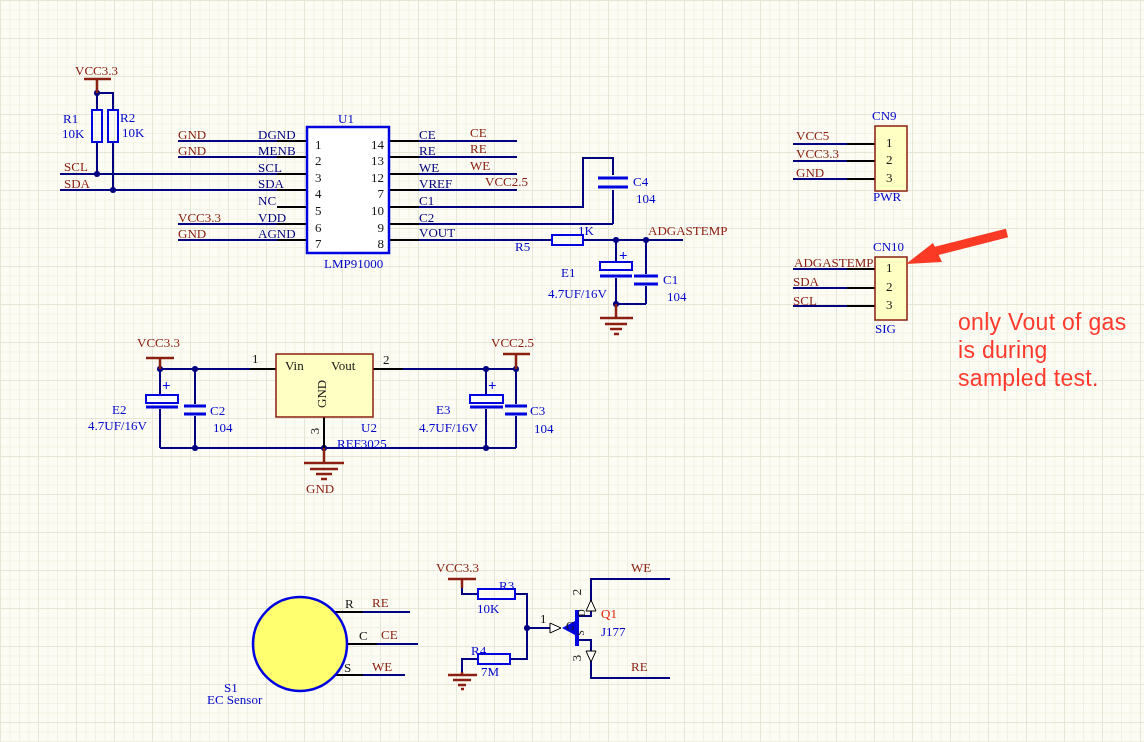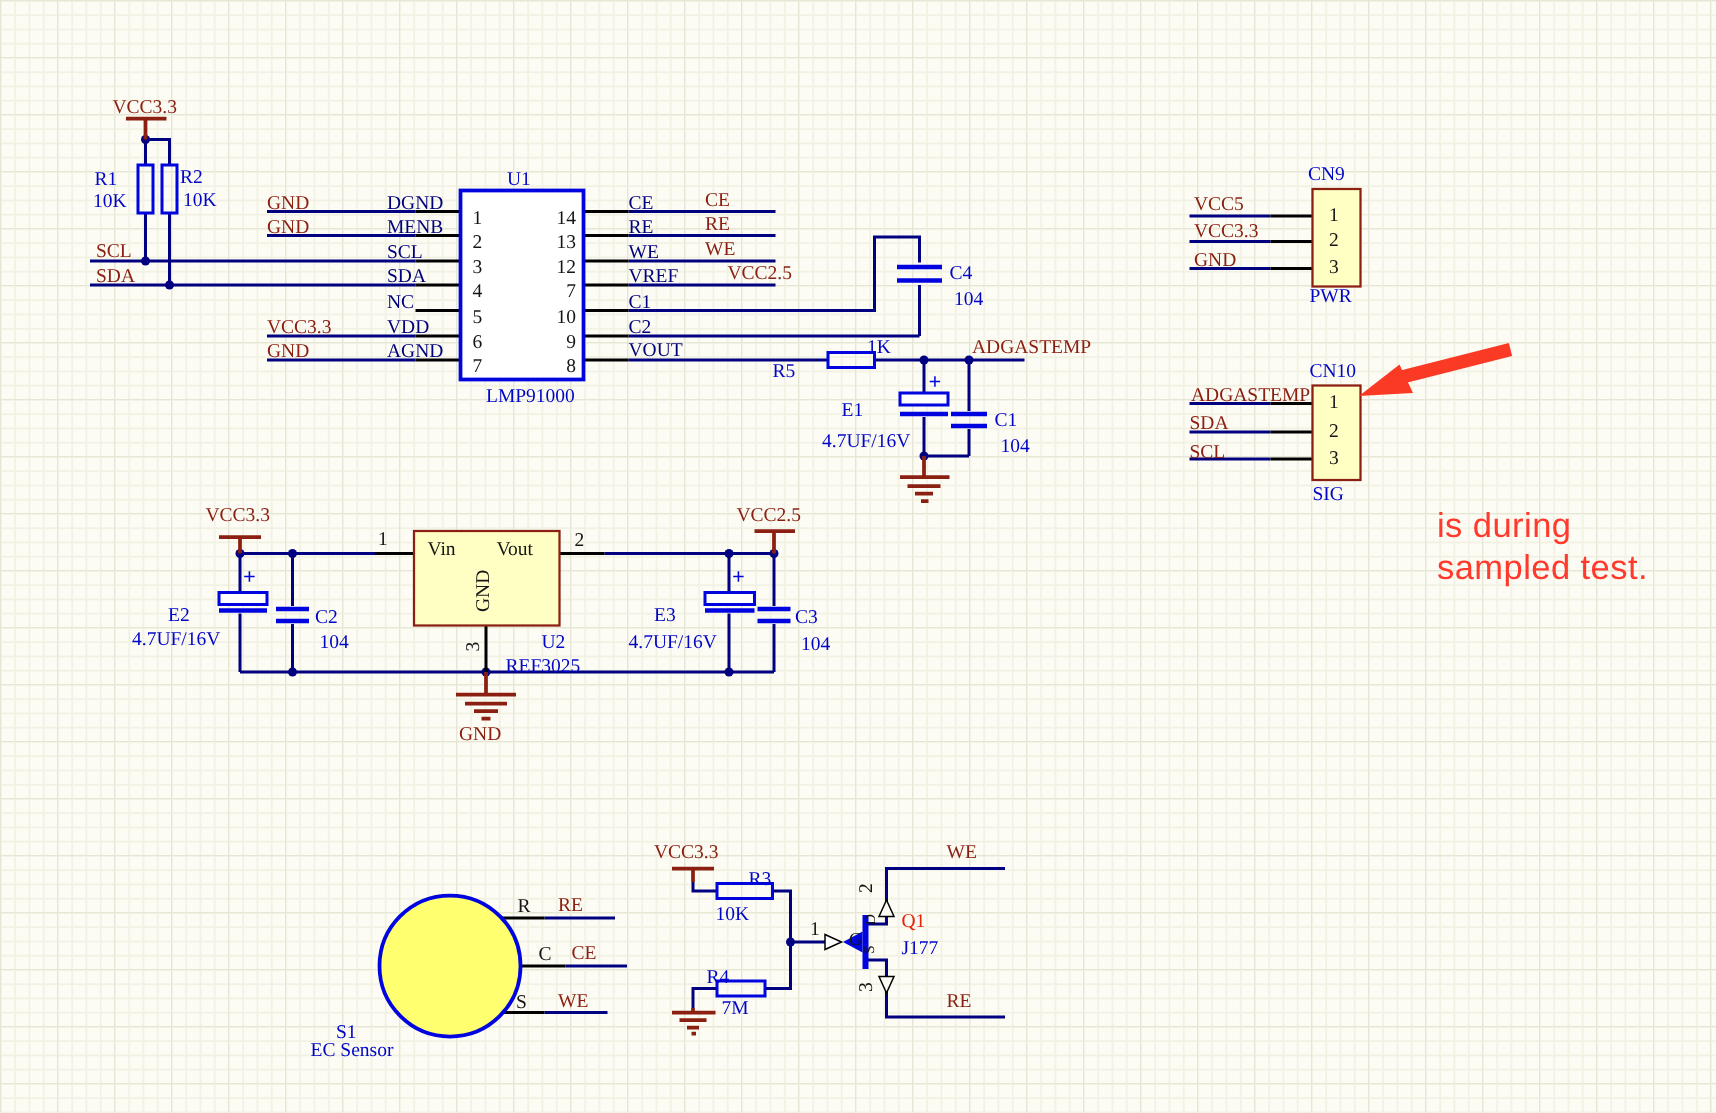--- a/index.html
+++ b/index.html
@@ -211,20 +211,21 @@
 
 <span class="t des" style="left:873px;top:240px">CN10</span>
 <span class="t net" style="left:794px;top:256px">ADGASTEMP</span>
 <span class="t net" style="left:793px;top:275px">SDA</span>
 <span class="t net" style="left:793px;top:294px">SCL</span>
 <span class="t blk" style="left:886px;top:261px">1</span>
 <span class="t blk" style="left:886px;top:280px">2</span>
 <span class="t blk" style="left:886px;top:298px">3</span>
 <span class="t des" style="left:875px;top:322px">SIG</span>
 
+<div class="anno" style="left:958px;top:308px">only Vout of gas</div>
 <div class="anno" style="left:958px;top:336px">is during</div>
 <div class="anno" style="left:958px;top:364px">sampled test.</div>
 
 <span class="t net" style="left:137px;top:336px">VCC3.3</span>
 <span class="t plus" style="left:162px;top:378px">+</span>
 <span class="t des" style="left:112px;top:403px">E2</span>
 <span class="t des" style="left:88px;top:419px">4.7UF/16V</span>
 <span class="t des" style="left:210px;top:404px">C2</span>
 <span class="t des" style="left:213px;top:421px">104</span>
 <span class="t blk" style="left:252px;top:352px">1</span>

